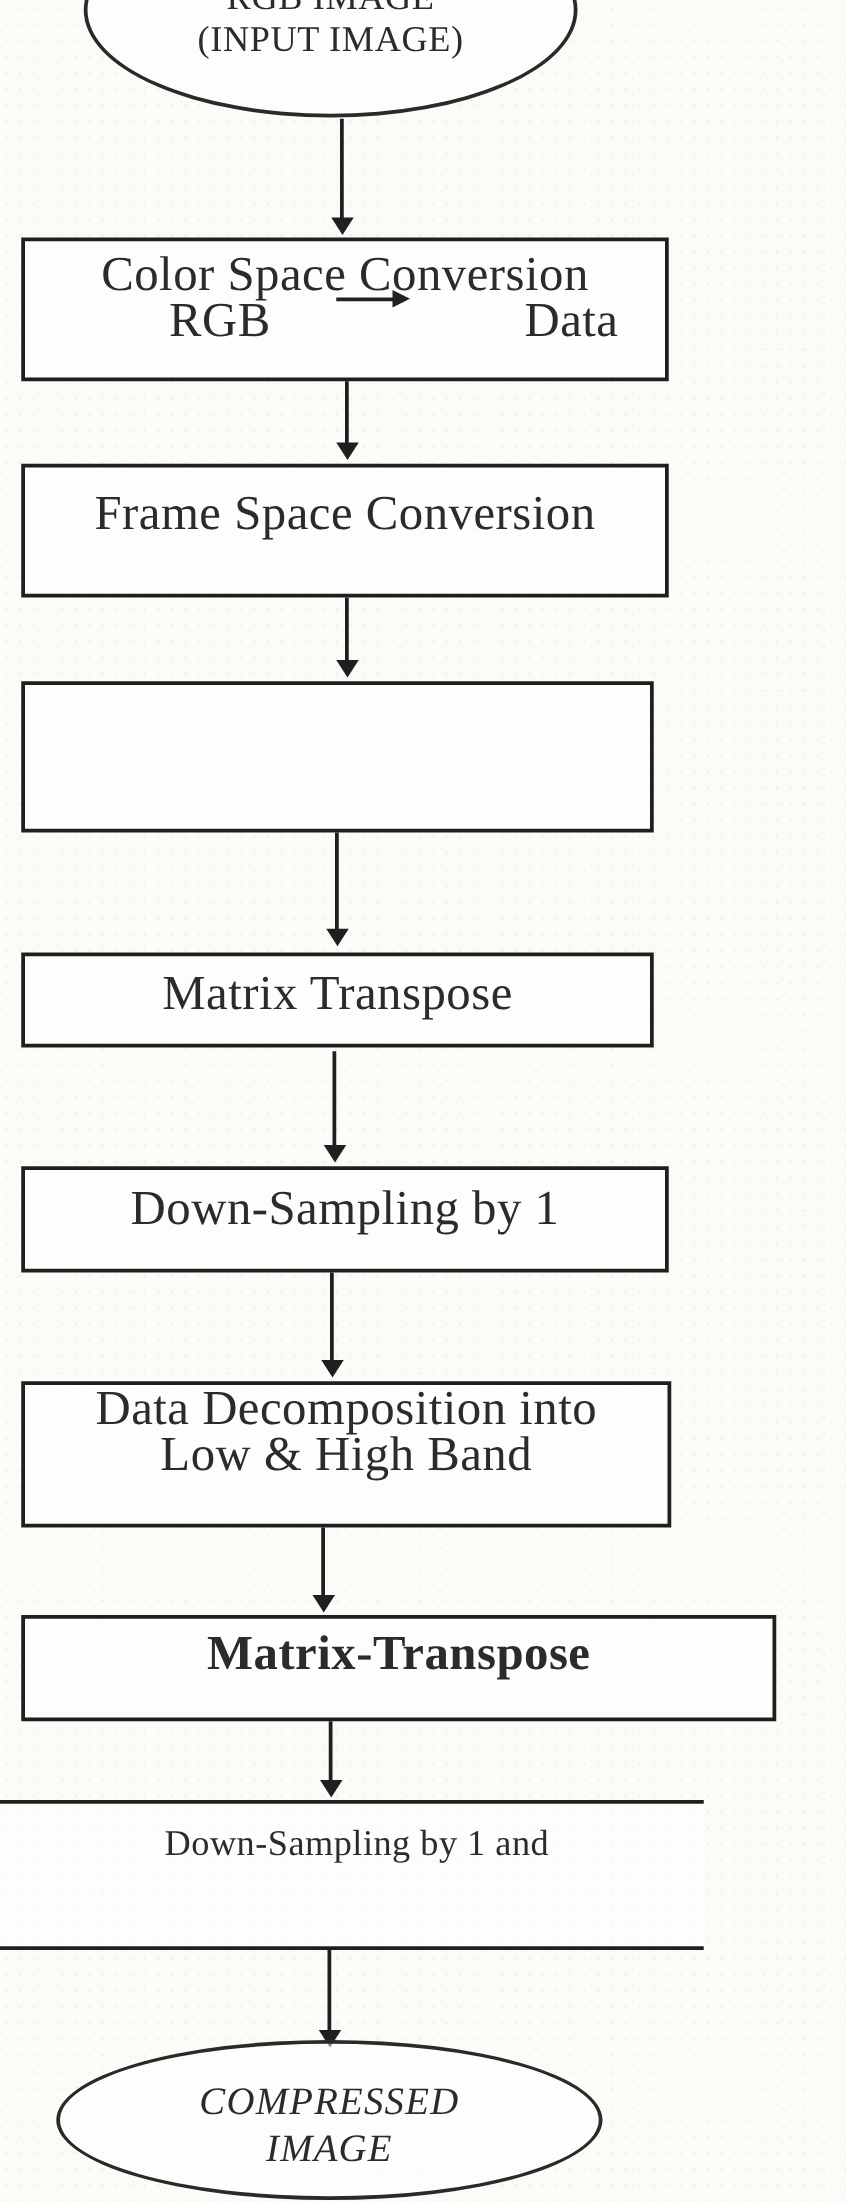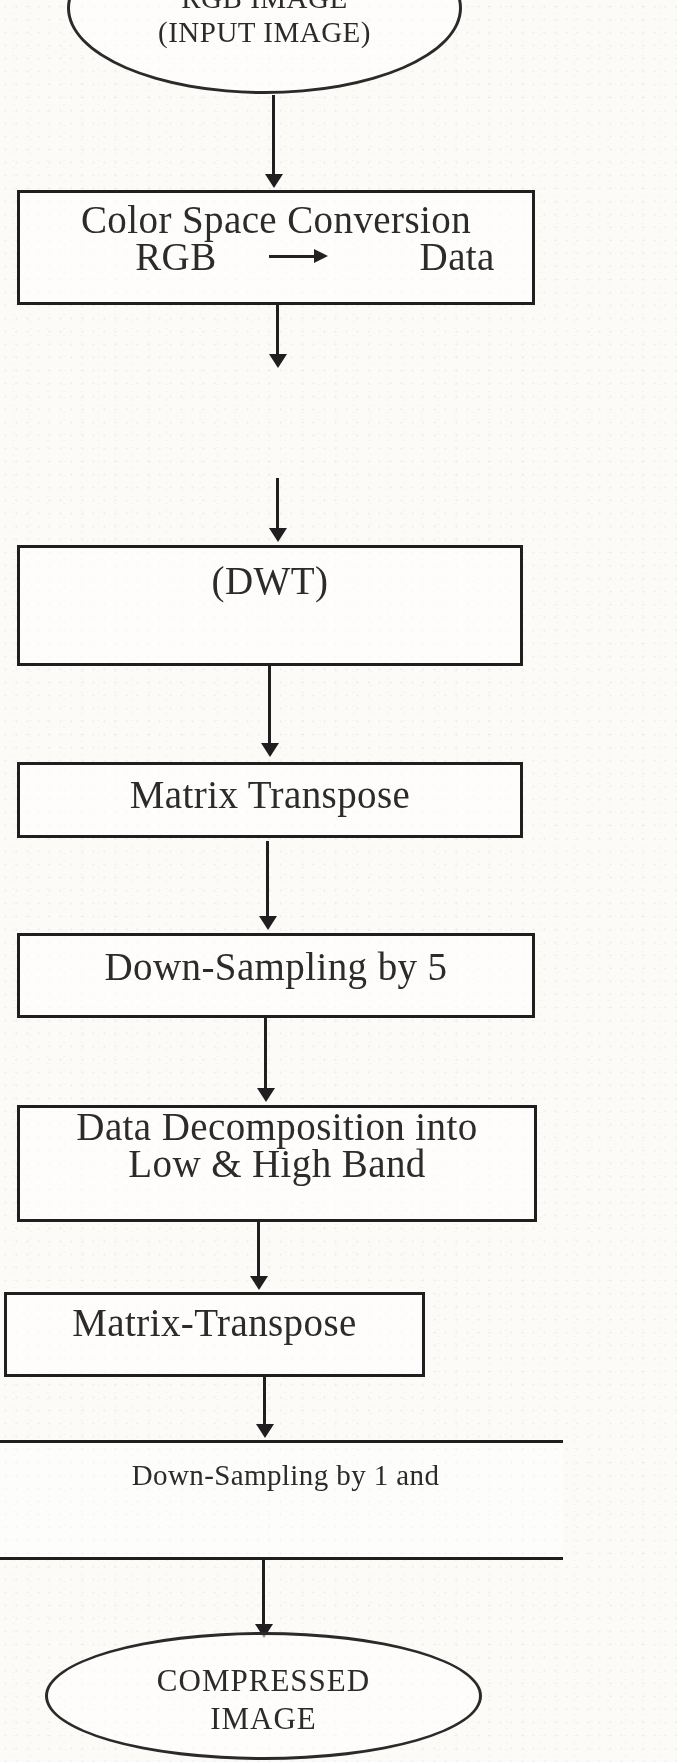--- a/index.html
+++ b/index.html
@@ -63,21 +63,20 @@
     transform: translateX(-50%);
     border-left: 9px solid transparent;
     border-right: 9px solid transparent;
     border-top: 14px solid #1f1f1f;
   }
 
   
   .conv-row {
     display: flex;
     justify-content: center;
-    align-items: center;
     transform: translateX(39px);
   }
   .harrow {
     position: relative;
     display: inline-block;
     width: 46px;
     height: 3px;
     background: #222;
     margin-left: 52px;
     margin-right: 105px;
@@ -89,29 +88,29 @@
     top: -6px;
     border-left: 14px solid #222;
     border-top: 7px solid transparent;
     border-bottom: 7px solid transparent;
   }
 
   
   .ellipse-input  { left: 67px;  top: -78px;  width: 395px; height: 172px; }
   .ellipse-input .etext { position: absolute; top: 56px; width: 100%; font-size: 29px; line-height: 34px; letter-spacing: 0.5px; }
   .ellipse-output { left: 45px;  top: 1632px; width: 437px; height: 128px; }
-  .ellipse-output .etext { position: absolute; top: 27px; width: 100%; font-size: 31px; line-height: 38px; letter-spacing: 1px; }
+  .ellipse-output .etext { position: absolute; top: 27px; width: 100%; font-size: 31px; line-height: 38px; letter-spacing: 1px; font-style: italic; }
 
   .b1 { left: 17px; top: 190px;  width: 518px; height: 115px; padding-top: 8px;  }
   .b2 { left: 17px; top: 371px;  width: 518px; height: 107px; padding-top: 18px; }
   .b3 { left: 17px; top: 545px;  width: 506px; height: 121px; padding-top: 14px; }
   .b4 { left: 17px; top: 762px;  width: 506px; height: 76px;  padding-top: 11px; text-align: center; }
   .b5 { left: 17px; top: 933px;  width: 518px; height: 85px;  padding-top: 12px; }
   .b6 { left: 17px; top: 1105px; width: 520px; height: 117px; padding-top: 0; text-align: center; }
-  .b7 { left: 4px; top: 1292px; width: 421px; height: 85px;  padding-top: 9px;  }
+  .b7 { left: 17px; top: 1292px; width: 604px; height: 85px;  padding-top: 9px; font-weight: bold;  }
   .b8 { left: -20px; top: 1440px; width: 583px; height: 120px; padding-top: 12px; padding-left: 28px; }
 
   .a1 { left: 272px; top: 95px;   height: 80px; }
   .a2 { left: 276px; top: 305px;  height: 50px; }
   .a3 { left: 276px; top: 478px;  height: 51px; }
   .a4 { left: 268px; top: 666px;  height: 78px; }
   .a5 { left: 266px; top: 841px;  height: 76px; }
   .a6 { left: 264px; top: 1018px; height: 71px; }
   .a7 { left: 257px; top: 1222px; height: 55px; }
   .a8 { left: 263px; top: 1377px; height: 48px; }
@@ -135,37 +134,39 @@
     <div>Color Space Conversion</div>
     <div class="conv-row">
       <span>RGB</span>
       <span class="harrow"></span>
       <span>Data</span>
     </div>
   </div>
 
   <div class="varrow a2"></div>
 
+  <div class="node-box b2">
+    <div>Frame Space Conversion</div>
+  </div>
 
   <div class="varrow a3"></div>
 
   <div class="node-box b3">
-    <div>(DWT)</div>
   </div>
 
   <div class="varrow a4"></div>
 
   <div class="node-box b4">
     <div>Matrix Transpose</div>
   </div>
 
   <div class="varrow a5"></div>
 
   <div class="node-box b5">
-    <div>Down-Sampling by 5</div>
+    <div>Down-Sampling by 1</div>
   </div>
 
   <div class="varrow a6"></div>
 
   <div class="node-box b6">
     <div>Data Decomposition into</div>
     <div>Low &amp; High Band</div>
   </div>
 
   <div class="varrow a7"></div>

